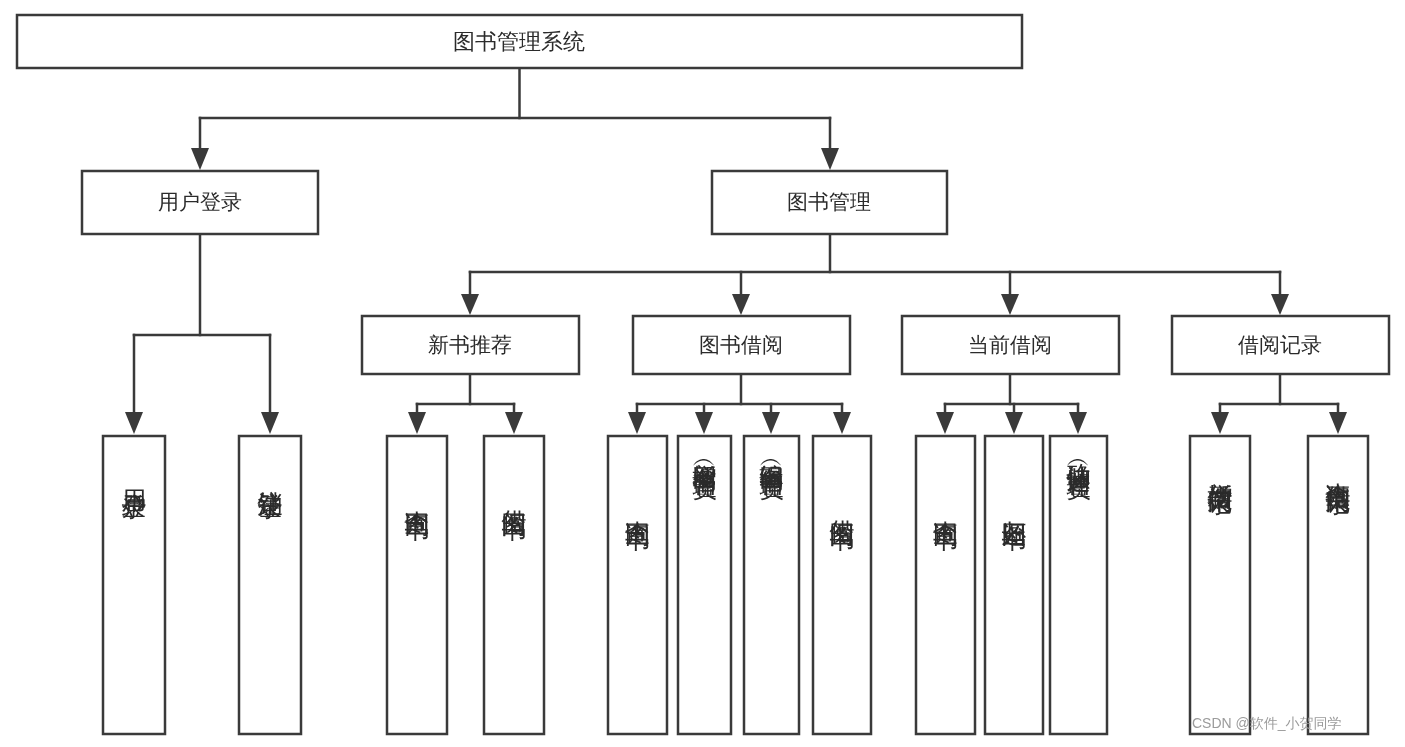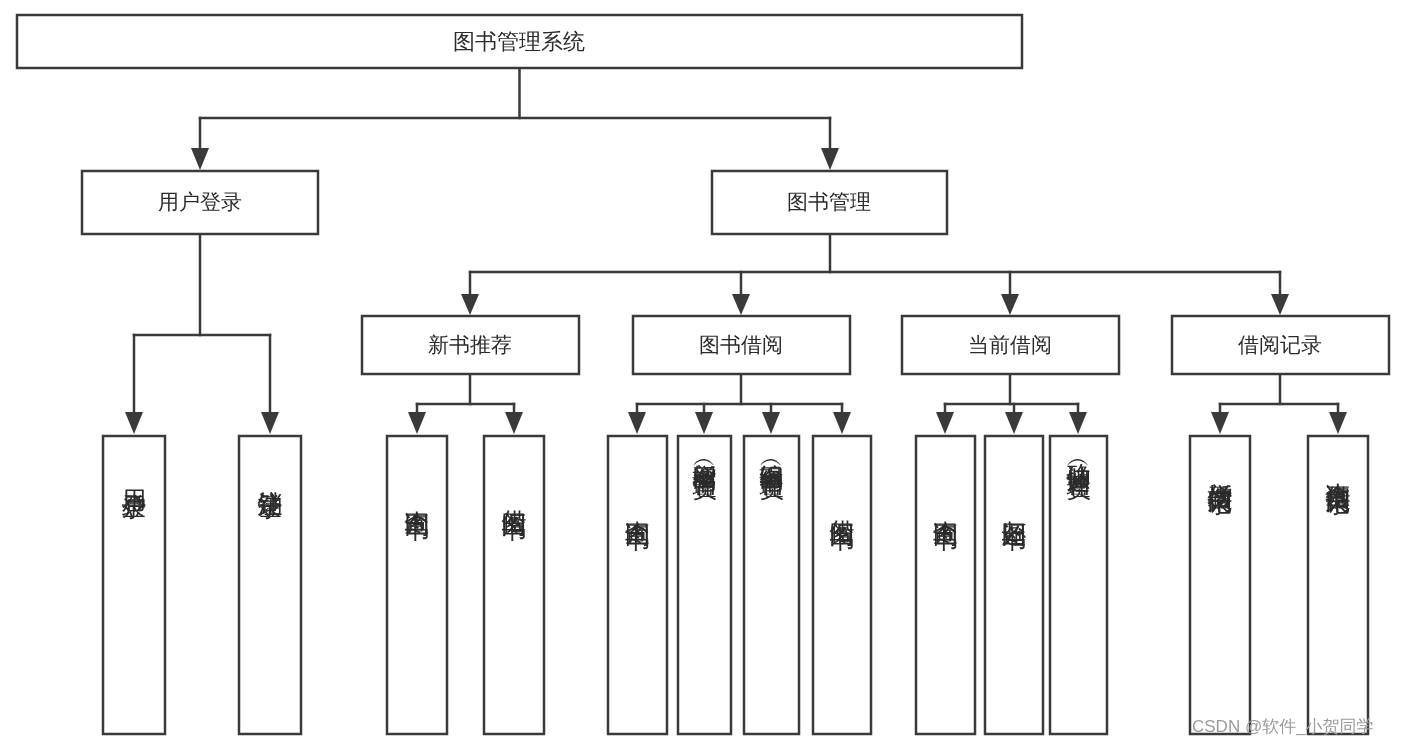--- a/index.html
+++ b/index.html
@@ -70,21 +70,21 @@
     line-height: 1.08;
     letter-spacing: 2px;
     color: #2b2b2b;
     white-space: nowrap;
   }
   .watermark {
     position: absolute;
     left: 1192px;
     top: 715px;
     font-family: "Liberation Sans", "DejaVu Sans", sans-serif;
-    font-size: 17px;
+    font-size: 14px;
     color: #9b9b9b;
     white-space: nowrap;
   }
 </style>
 </head>
 <body>
 
 <div id="diagram-root">
 
   <svg class="diagram" viewBox="0 0 1405 747" xmlns="http://www.w3.org/2000/svg">

